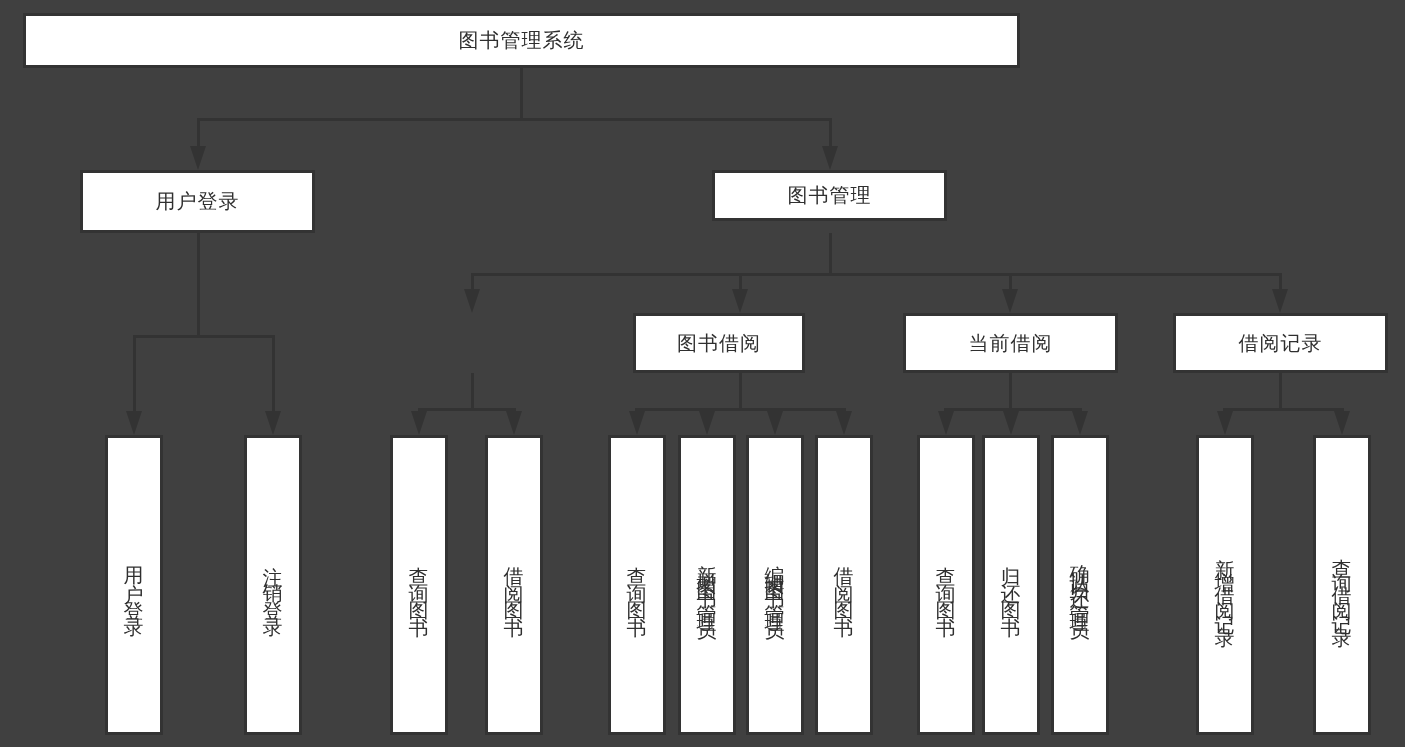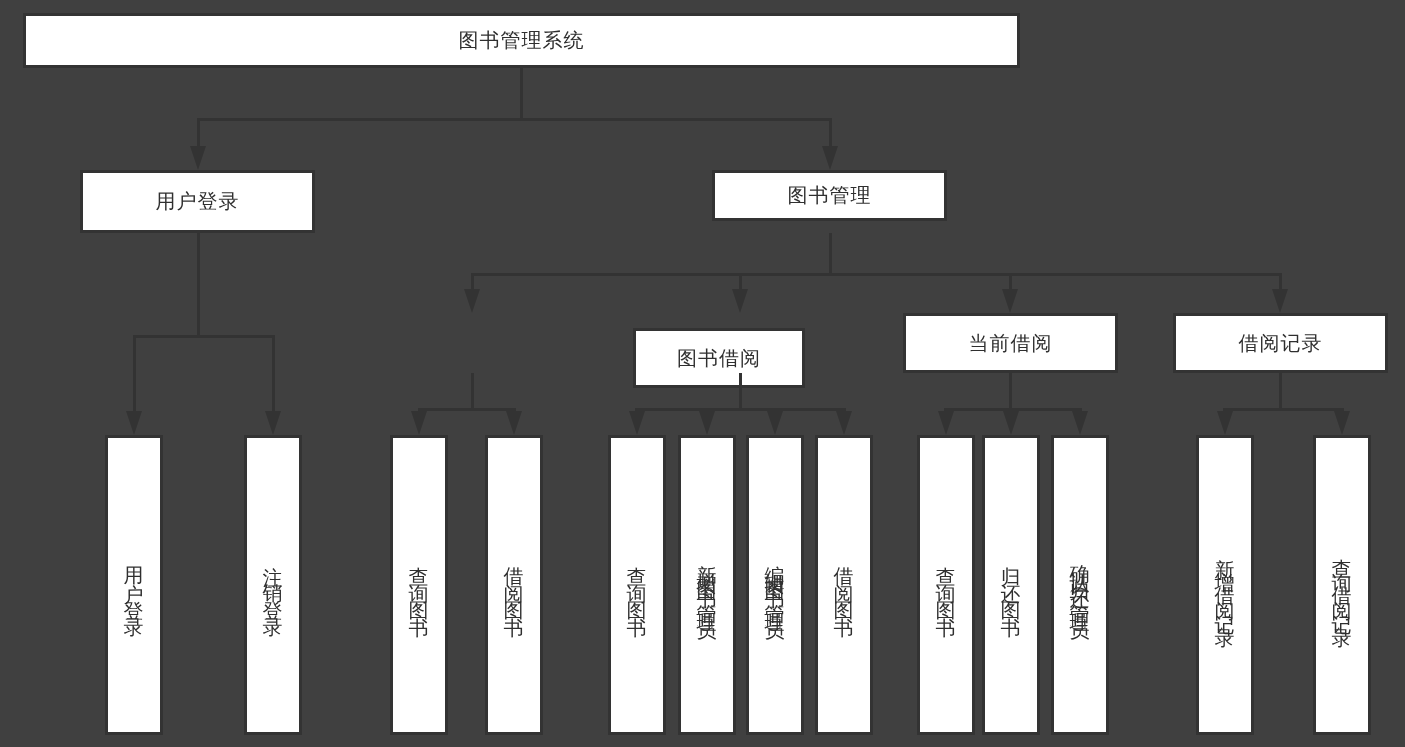--- a/index.html
+++ b/index.html
@@ -88,21 +88,21 @@
 
   <div class="box" style="left:80px; top:170px; width:235px; height:63px;">
     <span>用户登录</span>
   </div>
 
   <div class="box" style="left:712px; top:170px; width:235px; height:51px;">
     <span>图书管理</span>
   </div>
 
 
-  <div class="box" style="left:633px; top:328px; width:172px; height:60px;">
+  <div class="box" style="left:633px; top:313px; width:172px; height:60px;">
     <span>图书借阅</span>
   </div>
 
   <div class="box" style="left:903px; top:313px; width:215px; height:60px;">
     <span>当前借阅</span>
   </div>
 
   <div class="box" style="left:1173px; top:313px; width:215px; height:60px;">
     <span>借阅记录</span>
   </div>

